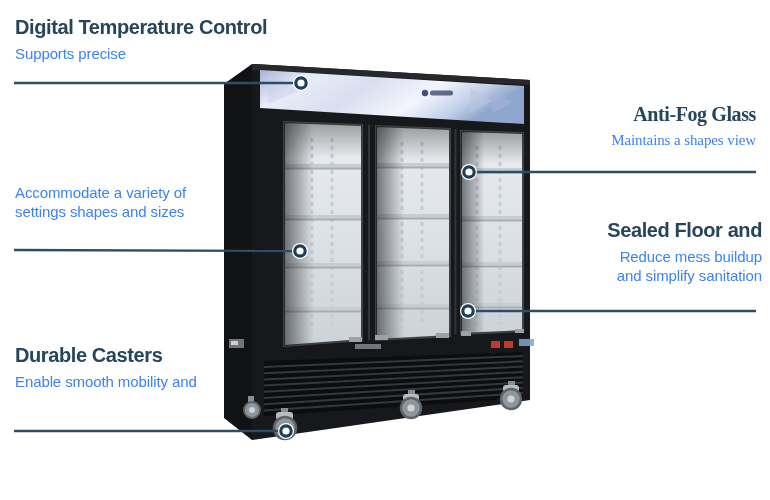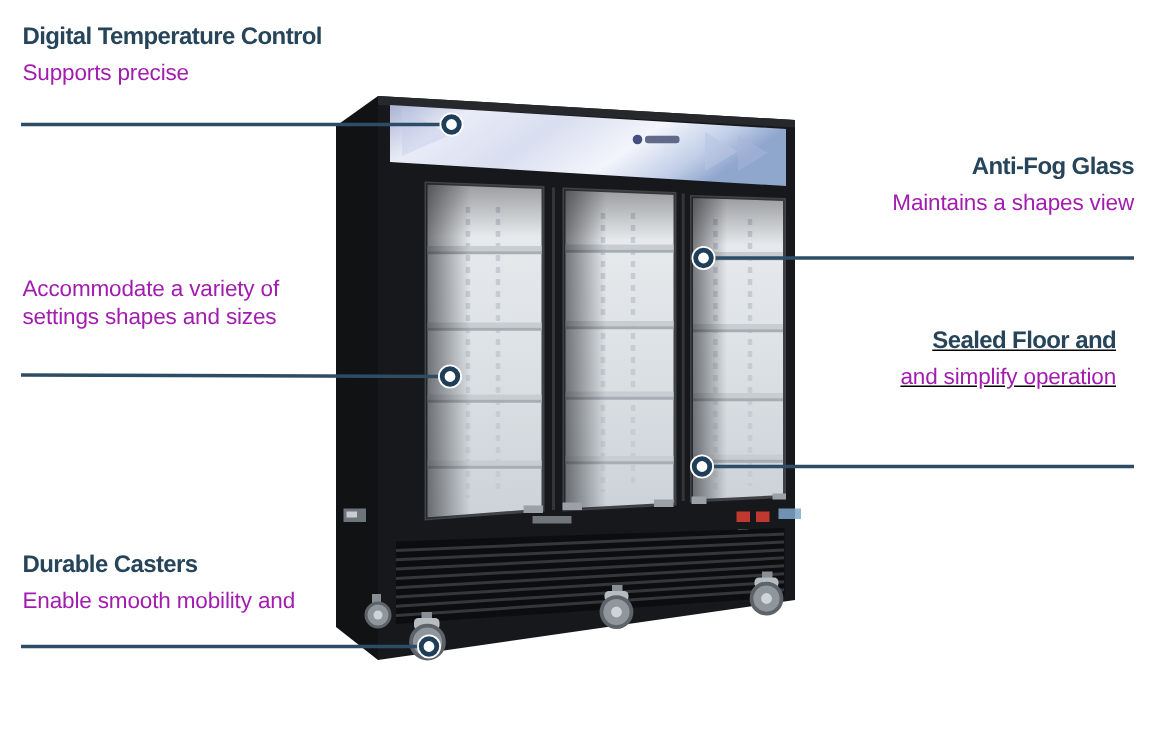--- a/index.html
+++ b/index.html
@@ -4,34 +4,34 @@
 <style>
   html,body{margin:0;padding:0;}
   body{
     width:770px;height:500px;background:#ffffff;overflow:hidden;position:relative;
     font-family:"Liberation Sans",sans-serif;
   }
   .scene{position:absolute;inset:0;width:770px;height:500px;}
   .scene svg{position:absolute;left:0;top:0;}
   .callout{position:absolute;}
   .callout-title{
-    margin:0;font-size:16px;font-weight:700;line-height:1.14;
+    margin:0;font-size:20px;font-weight:700;line-height:1.14;
     color:#26455b;letter-spacing:-0.4px;
   }
   .title-line{display:block;}
   .callout-desc{
-    margin:0;font-size:15px;line-height:1.27;color:#a21caf;letter-spacing:-0.1px;
+    margin:0;font-size:15px;line-height:1.27;color:#3b82f6;letter-spacing:-0.1px;
   }
   .callout-title + .callout-desc{margin-top:5px;}
   .align-right{text-align:right;}
   #c1{left:15px;top:16px;width:300px;}
   #c2{left:15px;top:183px;width:300px;}
-  #c3{left:15px;top:368px;width:312px;}
-  #c4{right:14px;top:103px;width:240px;}
-  #c5{right:26px;top:219px;width:240px;text-decoration:underline;}
+  #c3{left:15px;top:344px;width:312px;}
+  #c4{right:14px;top:103px;width:240px;font-family:Liberation Serif, serif;}
+  #c5{right:8px;top:219px;width:240px;}
 </style>
 </head>
 <body>
 
 <div class="scene">
 
   <svg width="770" height="500" viewBox="0 0 770 500">
     <defs>
       <linearGradient id="hdr" x1="0" y1="0" x2="1" y2="0.3">
         <stop offset="0" stop-color="#a9b2d4"></stop>
@@ -245,16 +245,17 @@
     <h2 class="callout-title">
       <span class="title-line">Anti-Fog Glass</span>
     </h2>
     <p class="callout-desc">Maintains a shapes view</p>
   </div>
 
   <div class="callout align-right" id="c5">
     <h2 class="callout-title">
       <span class="title-line">Sealed Floor and</span>
     </h2>
-    <p class="callout-desc">and simplify operation</p>
+    <p class="callout-desc">Reduce mess buildup</p>
+    <p class="callout-desc">and simplify sanitation</p>
   </div>
 
 </div>
 
 </body></html>

